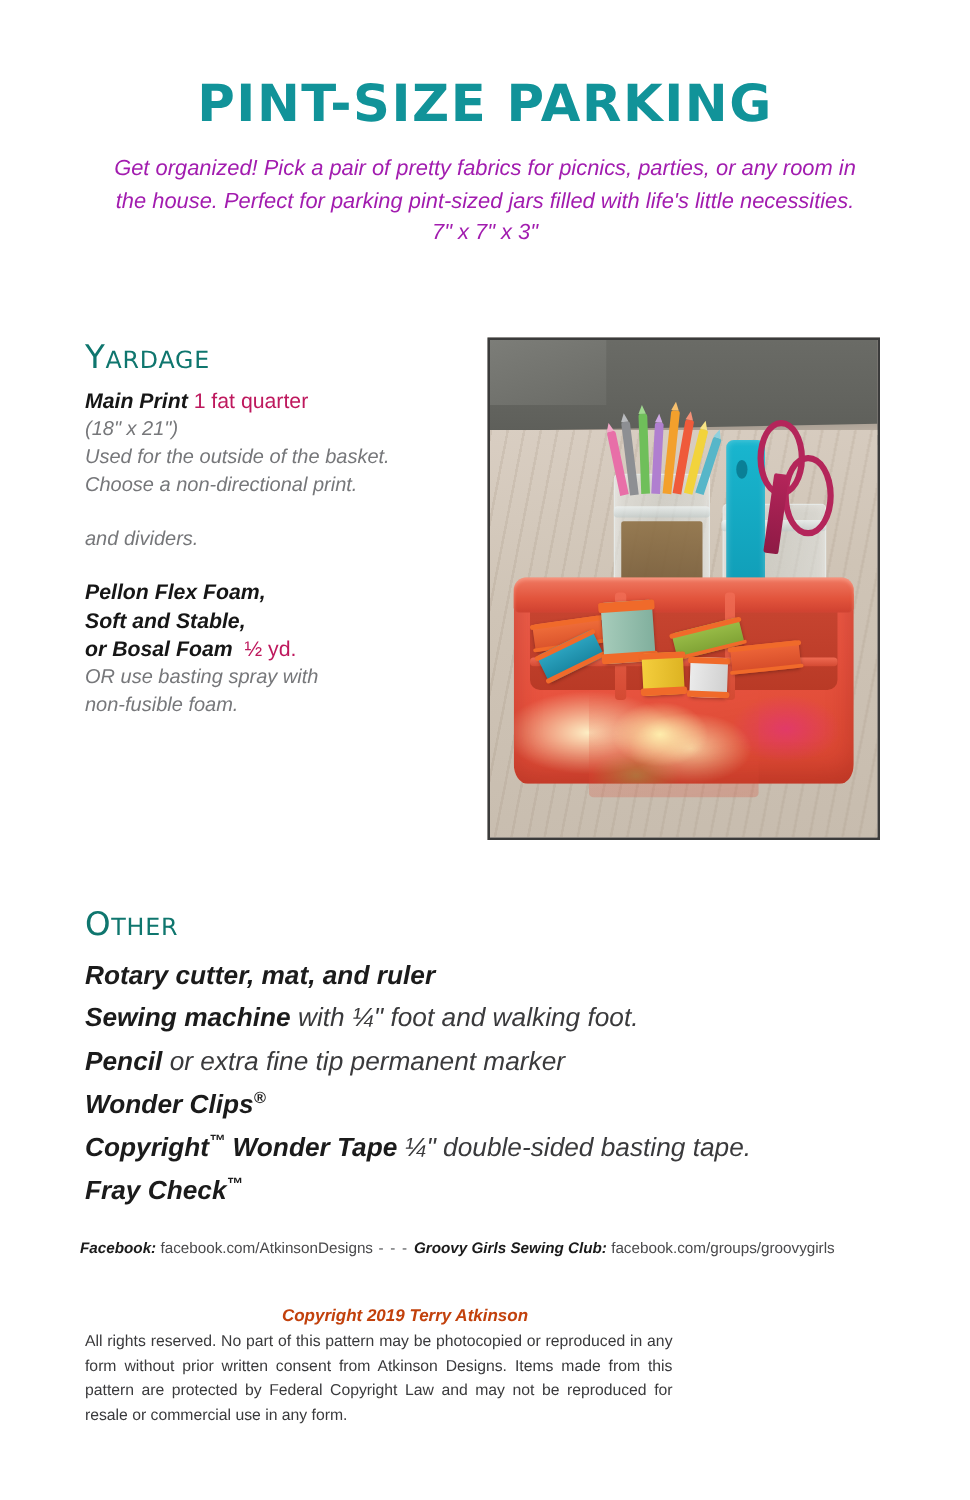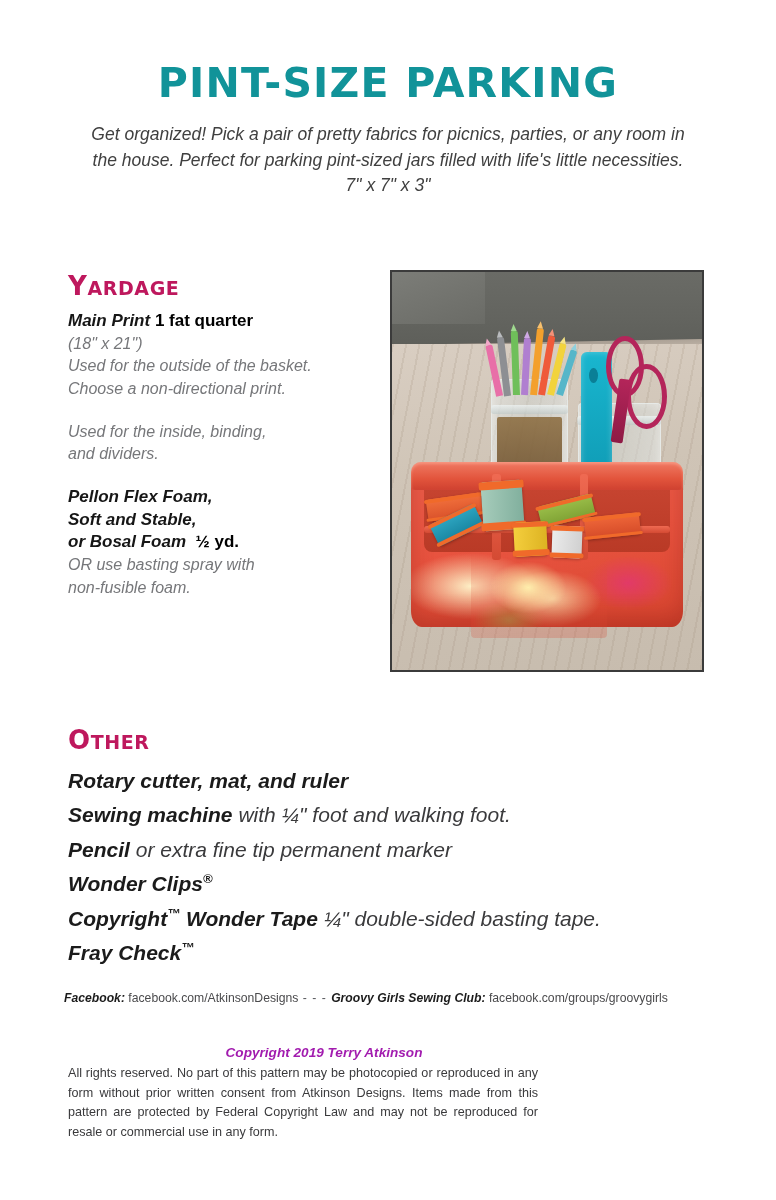--- a/index.html
+++ b/index.html
@@ -41,34 +41,34 @@
 
   .subtitle {
     position: absolute;
     top: 122px;
     left: 88px;
     width: 600px;
     text-align: center;
     font-style: italic;
     font-size: 17.5px;
     line-height: 1.46;
-    color: #404040;
+    color: #a21caf;
   }
 
   
   .left-col {
     position: absolute;
     left: 68px;
     top: 276px;
     width: 310px;
   }
 
   .section-head {
-    color: #be185d;
-    font-weight: bold;
+    color: #0f766e;
+    font-weight: normal;
     font-size: 19px;
     letter-spacing: 0.6px;
     margin: 0 0 11px 0;
     font-family: "DejaVu Sans", "Liberation Sans", sans-serif;
   }
   .section-head .cap {
     font-size: 26px;
     line-height: 0.8;
   }
 
@@ -79,23 +79,23 @@
     font-size: 17px;
     line-height: 1.33;
     color: #161616;
     margin: 0;
   }
   .mat-head .nm {
     font-weight: bold;
     font-style: italic;
   }
   .mat-head .qty {
-    font-weight: bold;
+    font-weight: normal;
     font-style: normal;
-    color: #000000;
+    color: #be185d;
   }
   .mat-desc {
     font-style: italic;
     font-size: 16px;
     line-height: 1.42;
     color: #76777a;
     margin: 0;
   }
 
   
@@ -307,21 +307,21 @@
 
   .copy-head {
     position: absolute;
     left: 68px;
     top: 1045px;
     width: 512px;
     text-align: center;
     font-weight: bold;
     font-style: italic;
     font-size: 13.6px;
-    color: #a21caf;
+    color: #c2410c;
   }
   .copy-body {
     position: absolute;
     left: 68px;
     top: 1064px;
     width: 470px;
     text-align: justify;
     font-size: 12.6px;
     line-height: 1.56;
     color: #3a3a3c;
@@ -340,21 +340,20 @@
     <div class="section-head"><span class="cap">Y</span><span>ARDAGE</span></div>
 
     <div class="mat-block">
       <p class="mat-head"><span class="nm">Main Print</span> <span class="qty">1 fat quarter</span></p>
       <p class="mat-desc">(18" x 21")</p>
       <p class="mat-desc">Used for the outside of the basket.</p>
       <p class="mat-desc">Choose a non-directional print.</p>
     </div>
 
     <div class="mat-block" style="margin-top:20px;">
-      <p class="mat-desc">Used for the inside, binding,</p>
       <p class="mat-desc">and dividers.</p>
     </div>
 
     <div class="mat-block" style="margin-top:20px;">
       <p class="mat-head"><span class="nm">Pellon Flex Foam,</span></p>
       <p class="mat-head"><span class="nm">Soft and Stable,</span></p>
       <p class="mat-head"><span class="nm">or Bosal Foam</span>&nbsp; <span class="qty">½ yd.</span></p>
       <p class="mat-desc">OR use basting spray with</p>
       <p class="mat-desc">non-fusible foam.</p>
     </div>

